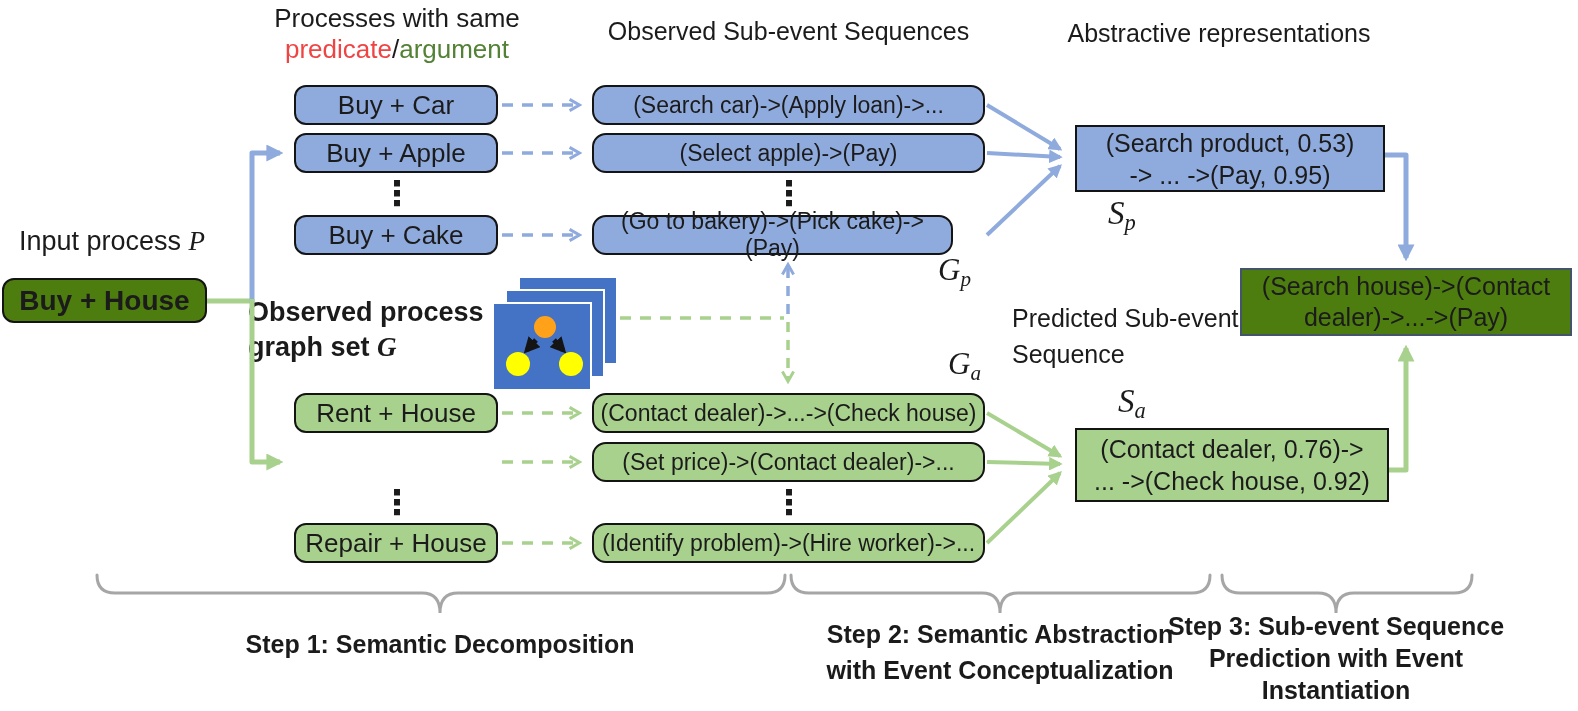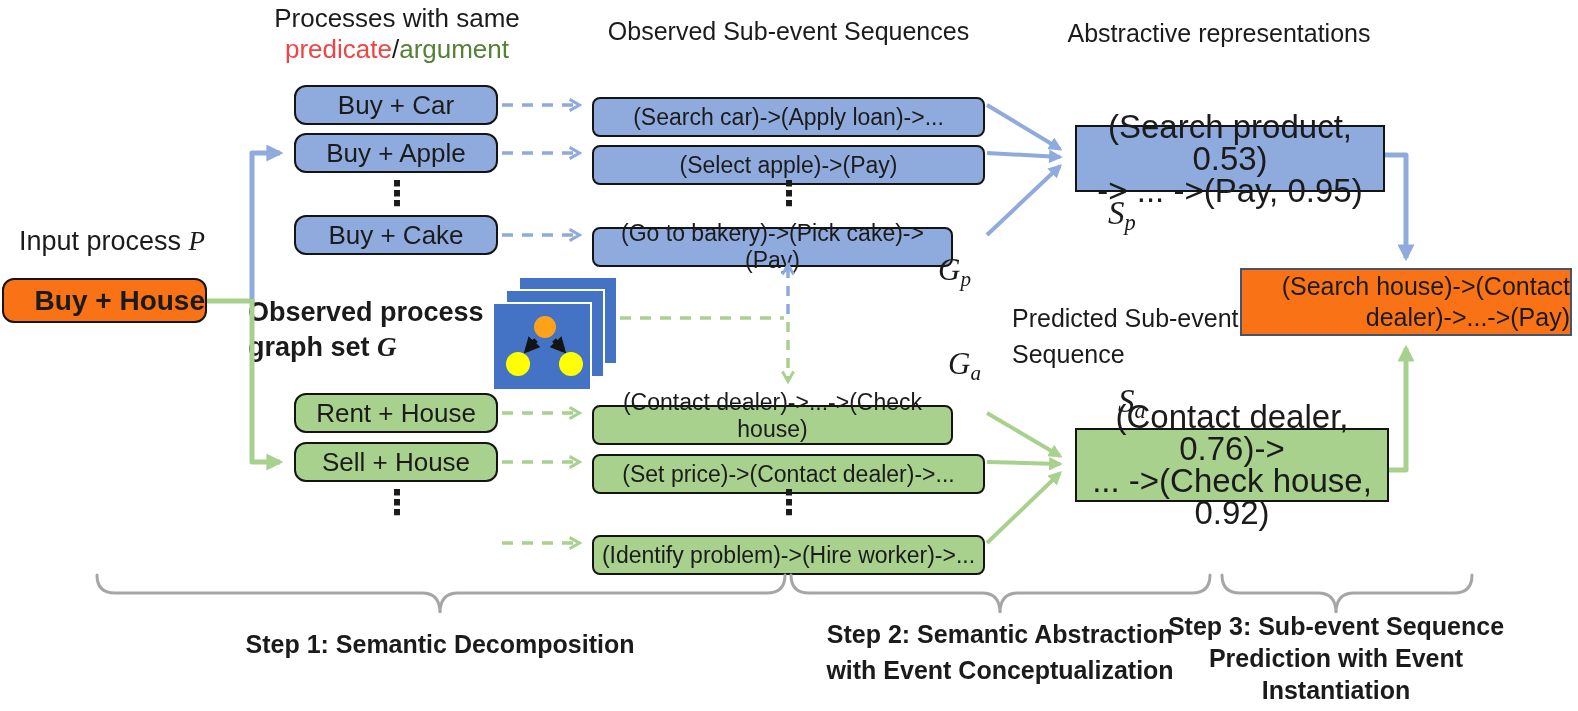--- a/index.html
+++ b/index.html
@@ -3,38 +3,38 @@
 <meta charset="utf-8">
 <style>
   html,body{margin:0;padding:0;background:#ffffff;}
   .canvas{position:relative;width:1578px;height:711px;background:#ffffff;overflow:hidden;
           font-family:"Liberation Sans",sans-serif;color:#1b1b1b;}
   .abs{position:absolute;}
   svg.layer{position:absolute;left:0;top:0;z-index:3;pointer-events:none;}
   .box{display:flex;flex-direction:column;align-items:center;justify-content:center;
        box-sizing:border-box;border:2px solid #141414;text-align:center;z-index:2;}
   .round{border-radius:12px;}
-  .round14{border-radius:8px;margin-top:12px;}
+  .round14{border-radius:14px;}
   .bluefill{background:#8FAADC;}
   .greenfill{background:#A9D18E;}
-  .orangefill{background:#f97316;align-items:flex-end;}
+  .orangefill{background:#4d7c0f;}
   .pbox{font-size:26px;}
   .seqbox{font-size:23px;}
   .b{font-weight:normal;}
   .hdr{font-size:26px;line-height:31px;text-align:center;z-index:2;}
   .hdr2{font-size:25px;text-align:center;z-index:2;}
   .c-pred{color:#ef4444;}
   .c-arg{color:#538135;}
   .caption{font-size:27px;line-height:35px;z-index:2;}
   .mvar{font-family:"Liberation Serif",serif;font-style:italic;}
   .msub{font-family:"Liberation Serif",serif;font-style:italic;font-size:0.68em;vertical-align:-0.28em;}
   .mlabel{font-size:31px;z-index:2;}
   .dots{font-family:"DejaVu Sans",sans-serif;font-weight:bold;font-size:34px;line-height:1;
         text-align:center;z-index:2;}
-  .bigbox{font-size:33px;line-height:32px;z-index:2;}
+  .bigbox{font-size:25px;line-height:32px;z-index:2;}
   .step{font-weight:bold;font-size:25px;text-align:center;z-index:2;}
   .inputbox{font-size:28px;font-weight:bold;border-width:2.5px;}
   .predictedbox{border:2px solid #44546A;font-size:25px;line-height:31px;}
 </style>
 </head>
 <body>
 
 <div class="canvas">
 
   <svg class="layer" width="1578" height="711" viewBox="0 0 1578 711">
@@ -124,42 +124,42 @@
     <span><span class="b">Buy</span><span> + Apple</span></span>
   </div>
   <div class="abs dots" style="left:380px;top:176px;width:30px;">⋮</div>
   <div class="abs box round bluefill pbox" style="left:294px;top:215px;width:204px;height:40px;">
     <span><span class="b">Buy</span><span> + Cake</span></span>
   </div>
 
   <div class="abs box round greenfill pbox" style="left:294px;top:393px;width:204px;height:40px;">
     <span><span>Rent + </span><span class="b">House</span></span>
   </div>
-  <div class="abs box round greenfill pbox" style="left:294px;top:442px;width:204px;height:40px;">
-    <span><span>Sell + </span><span class="b">House</span></span>
-  </div>
   <div class="abs dots" style="left:380px;top:485px;width:30px;">⋮</div>
+  <div class="abs box round greenfill pbox" style="left:294px;top:523px;width:204px;height:40px;">
+    <span><span>Repair + </span><span class="b">House</span></span>
+  </div>
 
   <div class="abs caption" style="left:248px;top:295px;width:240px;font-weight:bold;">
     <div>Observed process</div>
     <div><span>graph set </span><span class="mvar">G</span></div>
   </div>
 
   <div class="abs box round14 bluefill seqbox" style="left:592px;top:85px;width:393px;height:40px;">
     <span>(Search car)-&gt;(Apply loan)-&gt;...</span>
   </div>
   <div class="abs box round14 bluefill seqbox" style="left:592px;top:133px;width:393px;height:40px;">
     <span>(Select apple)-&gt;(Pay)</span>
   </div>
   <div class="abs dots" style="left:772px;top:176px;width:30px;">⋮</div>
   <div class="abs box round14 bluefill seqbox" style="left:592px;top:215px;width:361px;height:40px;">
     <span>(Go to bakery)-&gt;(Pick cake)-&gt;(Pay)</span>
   </div>
 
-  <div class="abs box round14 greenfill seqbox" style="left:592px;top:393px;width:361px;height:40px;justify-content:flex-end;">
+  <div class="abs box round14 greenfill seqbox" style="left:592px;top:393px;width:393px;height:40px;">
     <span>(Contact dealer)-&gt;...-&gt;(Check house)</span>
   </div>
   <div class="abs box round14 greenfill seqbox" style="left:592px;top:442px;width:393px;height:40px;">
     <span>(Set price)-&gt;(Contact dealer)-&gt;...</span>
   </div>
   <div class="abs dots" style="left:772px;top:485px;width:30px;">⋮</div>
   <div class="abs box round14 greenfill seqbox" style="left:592px;top:523px;width:393px;height:40px;">
     <span>(Identify problem)-&gt;(Hire worker)-&gt;...</span>
   </div>
 

